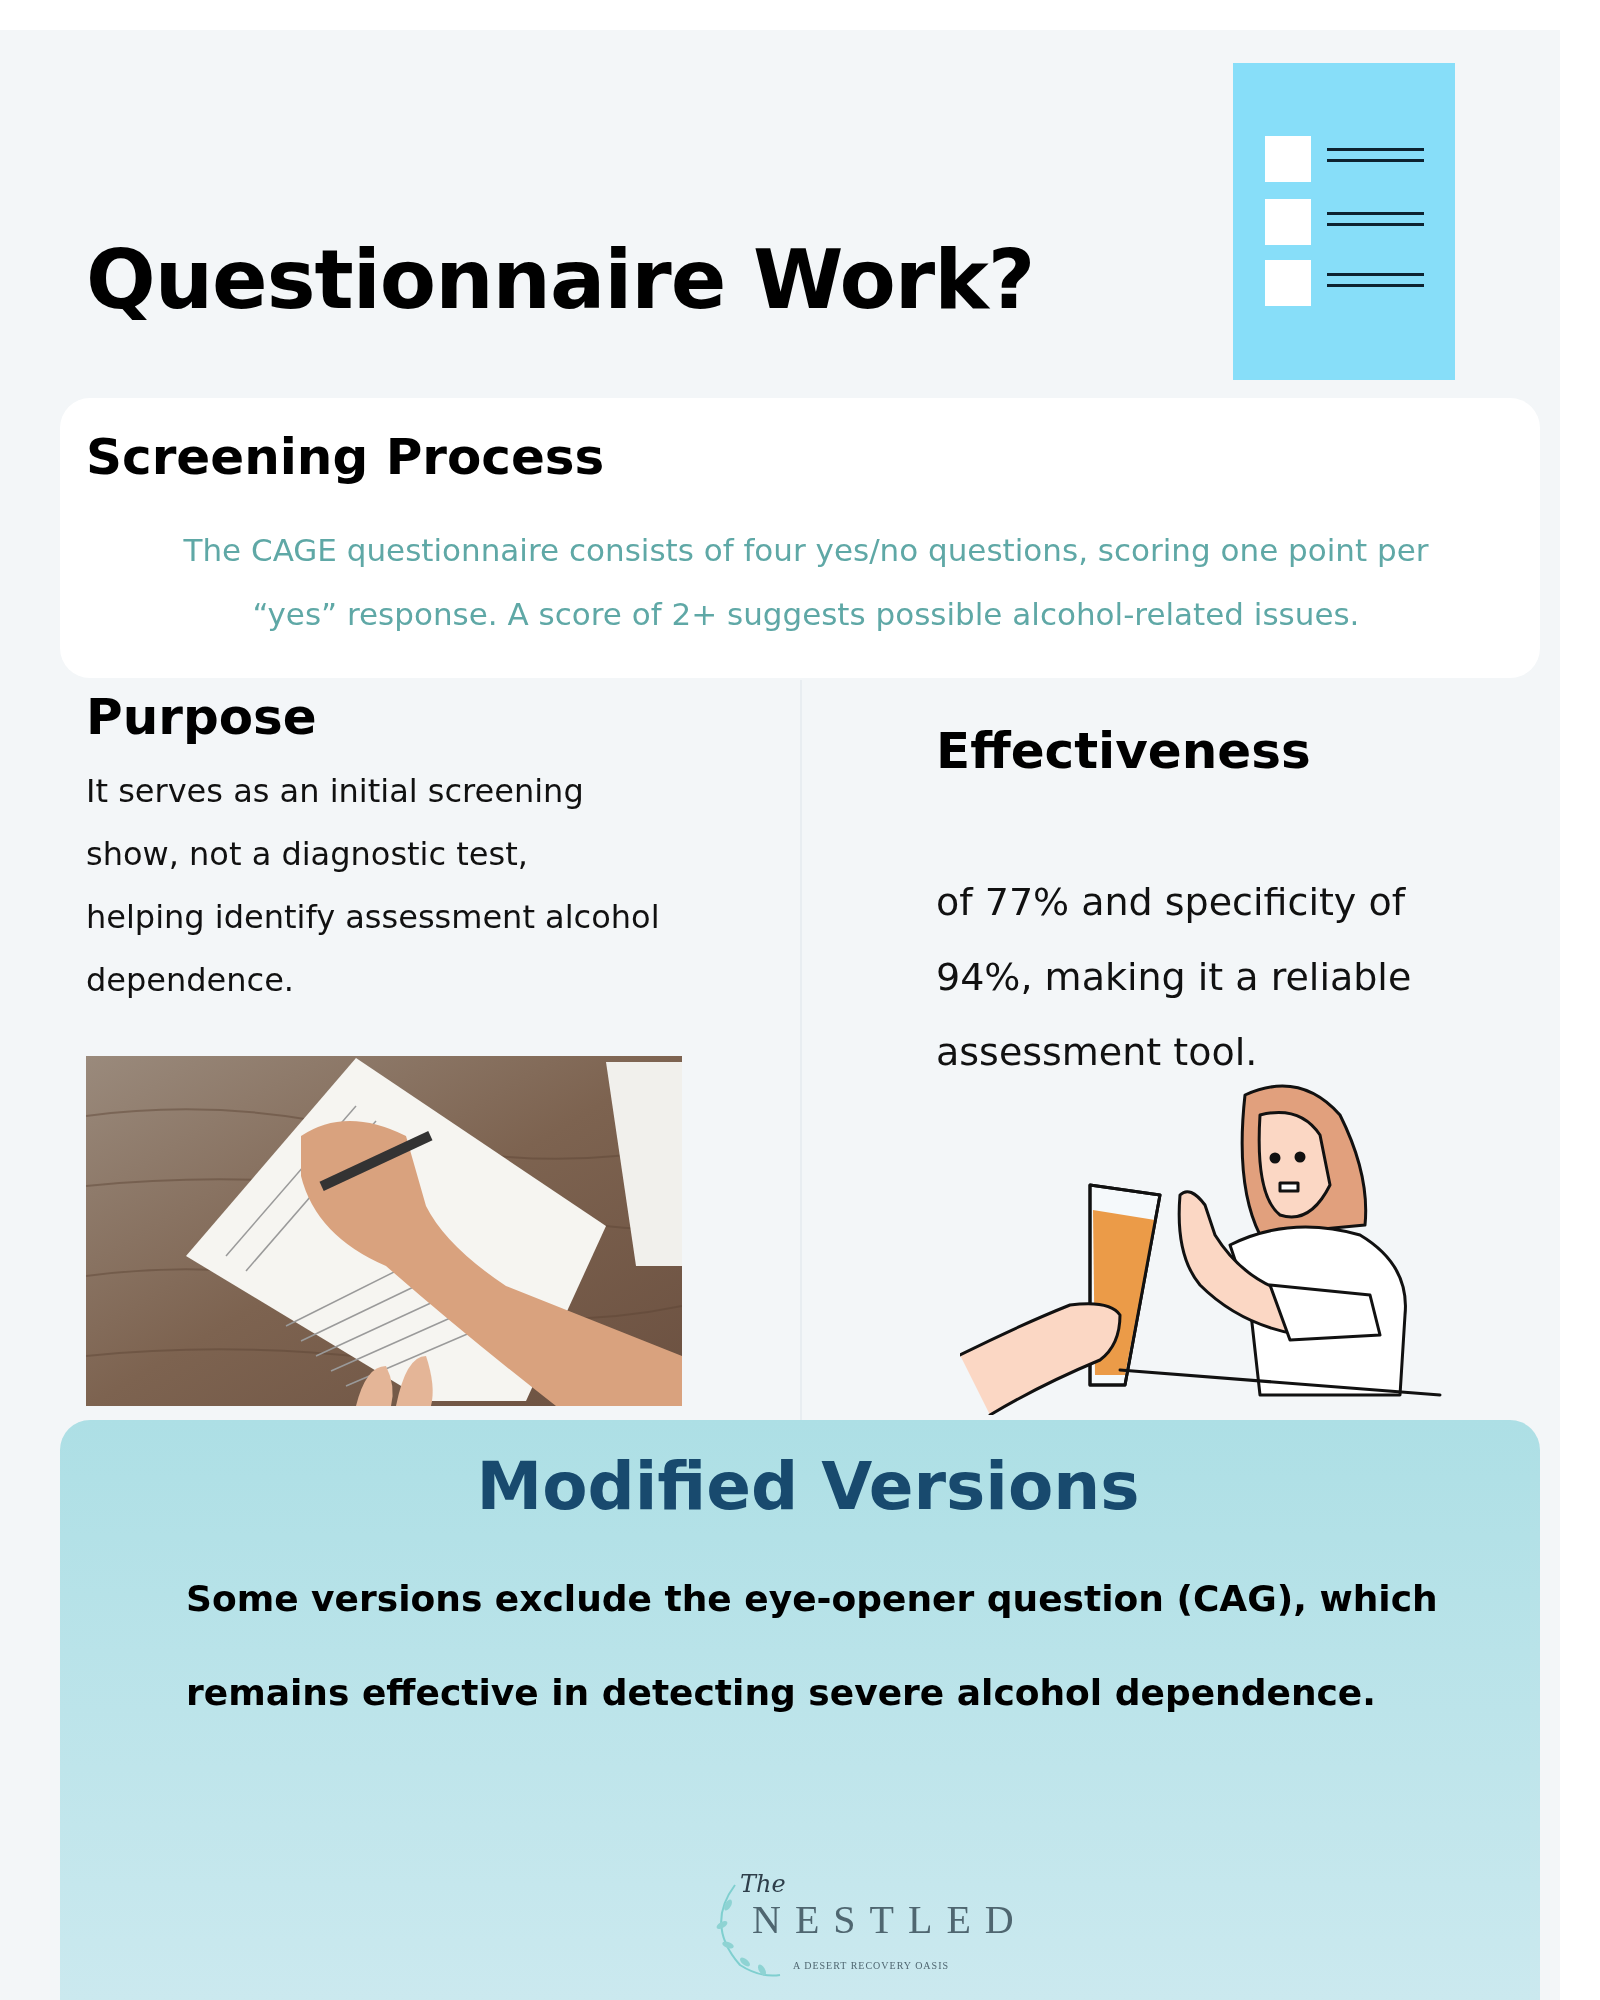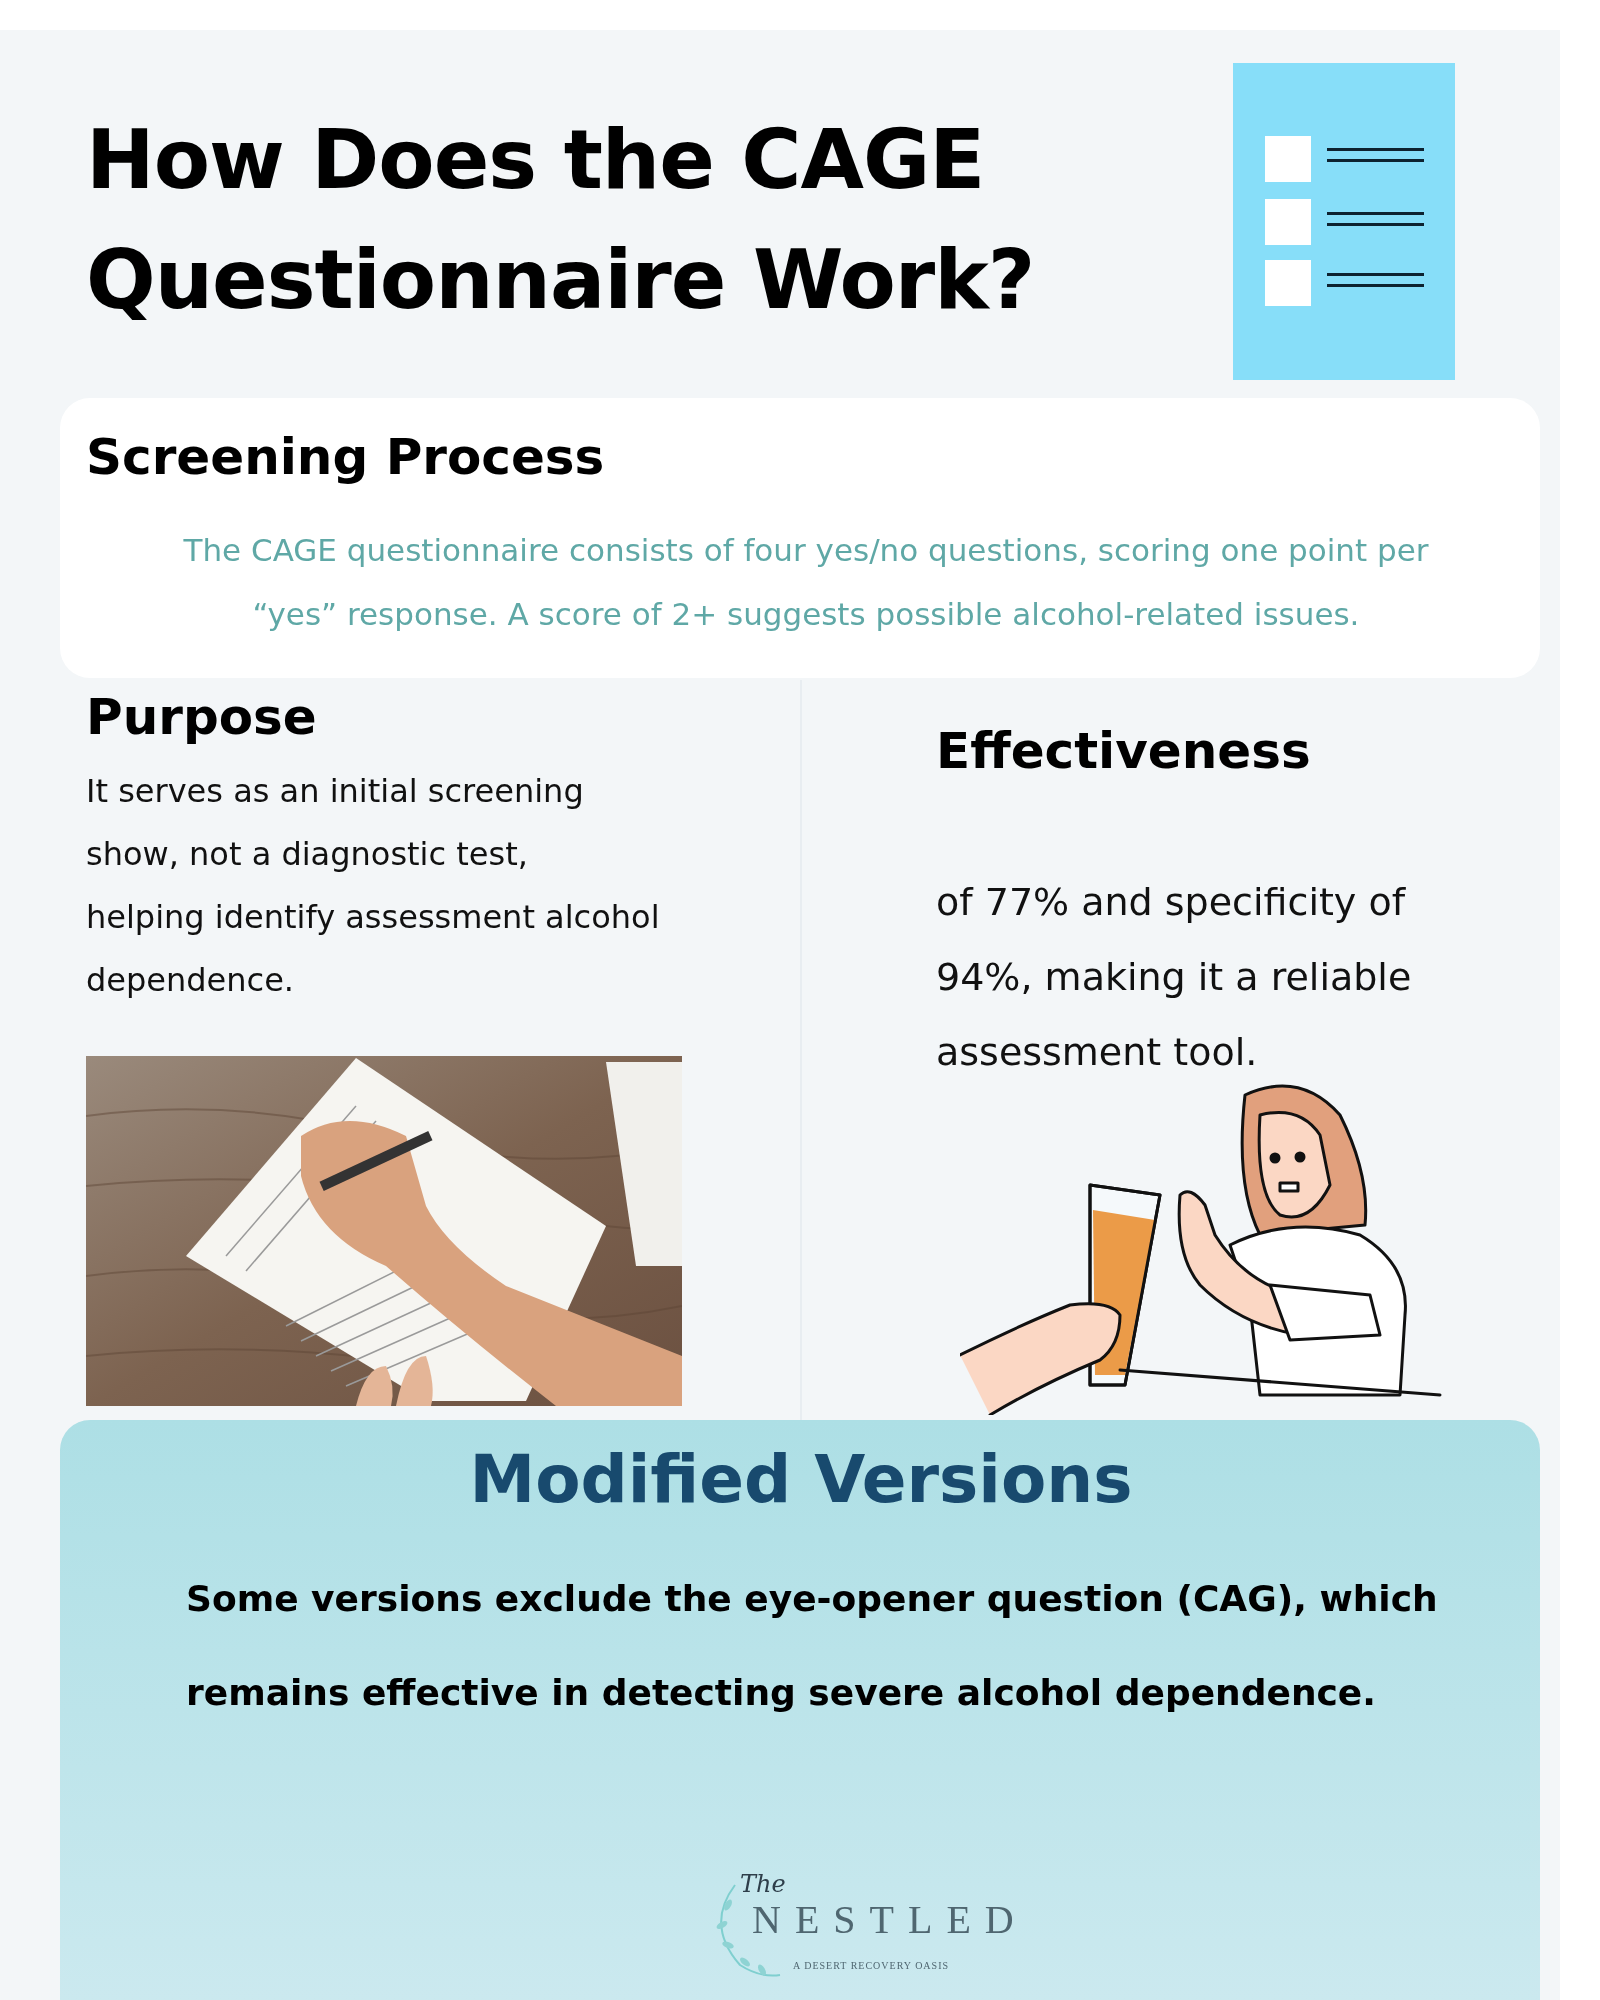--- a/index.html
+++ b/index.html
@@ -15,34 +15,34 @@
   .screen-title{left:26px;top:30px;font-size:50px;}
   .screen-body{position:absolute;left:26px;top:120px;width:1440px;font-family:"DejaVu Sans",sans-serif;font-size:31px;line-height:64px;color:#5fa8a6;text-align:center;}
   .divider-v{position:absolute;left:800px;top:680px;width:2px;height:740px;background:#e8edf1;}
   .purpose-title{left:86px;top:688px;font-size:50px;}
   .purpose-body{position:absolute;left:86px;top:760px;width:620px;font-family:"DejaVu Sans",sans-serif;font-size:32px;line-height:63px;color:#111;}
   .eff-title{left:936px;top:722px;font-size:50px;}
   .eff-body{position:absolute;left:936px;top:790px;width:580px;font-family:"DejaVu Sans",sans-serif;font-size:38px;line-height:75px;color:#111;}
   .photo{position:absolute;left:86px;top:1056px;width:596px;height:350px;overflow:hidden;}
   .illus{position:absolute;left:960px;top:1075px;width:500px;height:340px;}
   .mod-card{position:absolute;left:60px;top:1420px;width:1480px;height:580px;border-radius:30px 30px 0 0;background:linear-gradient(#addfe5,#cbe9ef);}
-  .mod-title{position:absolute;left:0;width:100%;top:20px;margin:1px;text-align:center;font-family:"DejaVu Sans",sans-serif;font-weight:bold;font-size:66px;color:#184a6e;}
+  .mod-title{position:absolute;left:0;width:100%;top:20px;margin:8px;text-align:center;font-family:"DejaVu Sans",sans-serif;font-weight:bold;font-size:66px;color:#184a6e;}
   .mod-body{position:absolute;left:126px;top:132px;width:1300px;font-family:"DejaVu Sans",sans-serif;font-weight:bold;font-size:36px;line-height:94px;color:#000;}
   .logo{position:absolute;left:700px;top:1870px;width:300px;height:110px;}
   .logo-the{position:absolute;left:40px;top:0;font-family:"DejaVu Serif",serif;font-style:italic;font-size:24px;color:#2e3e4a;}
   .logo-name{position:absolute;left:52px;top:26px;font-family:"Liberation Serif",serif;font-size:40px;letter-spacing:14px;color:#4f6670;}
   .logo-tag{position:absolute;left:93px;top:82px;font-family:"Liberation Serif",serif;font-size:10px;letter-spacing:1px;color:#4f6670;margin-top:8px;}
 </style>
 </head>
 <body>
 
 <div class="page"></div>
 
 <h1 class="title">
-  <span>How Does the CAGE</span><br>
+  <br>
   <span>Questionnaire Work?</span>
 </h1>
 
 <div class="checklist">
   <div class="cl-row" style="top:73px">
     <div class="cl-box"></div>
     <div class="cl-line" style="top:12px"></div>
     <div class="cl-line" style="top:23px"></div>
   </div>
   <div class="cl-row" style="top:136px">

